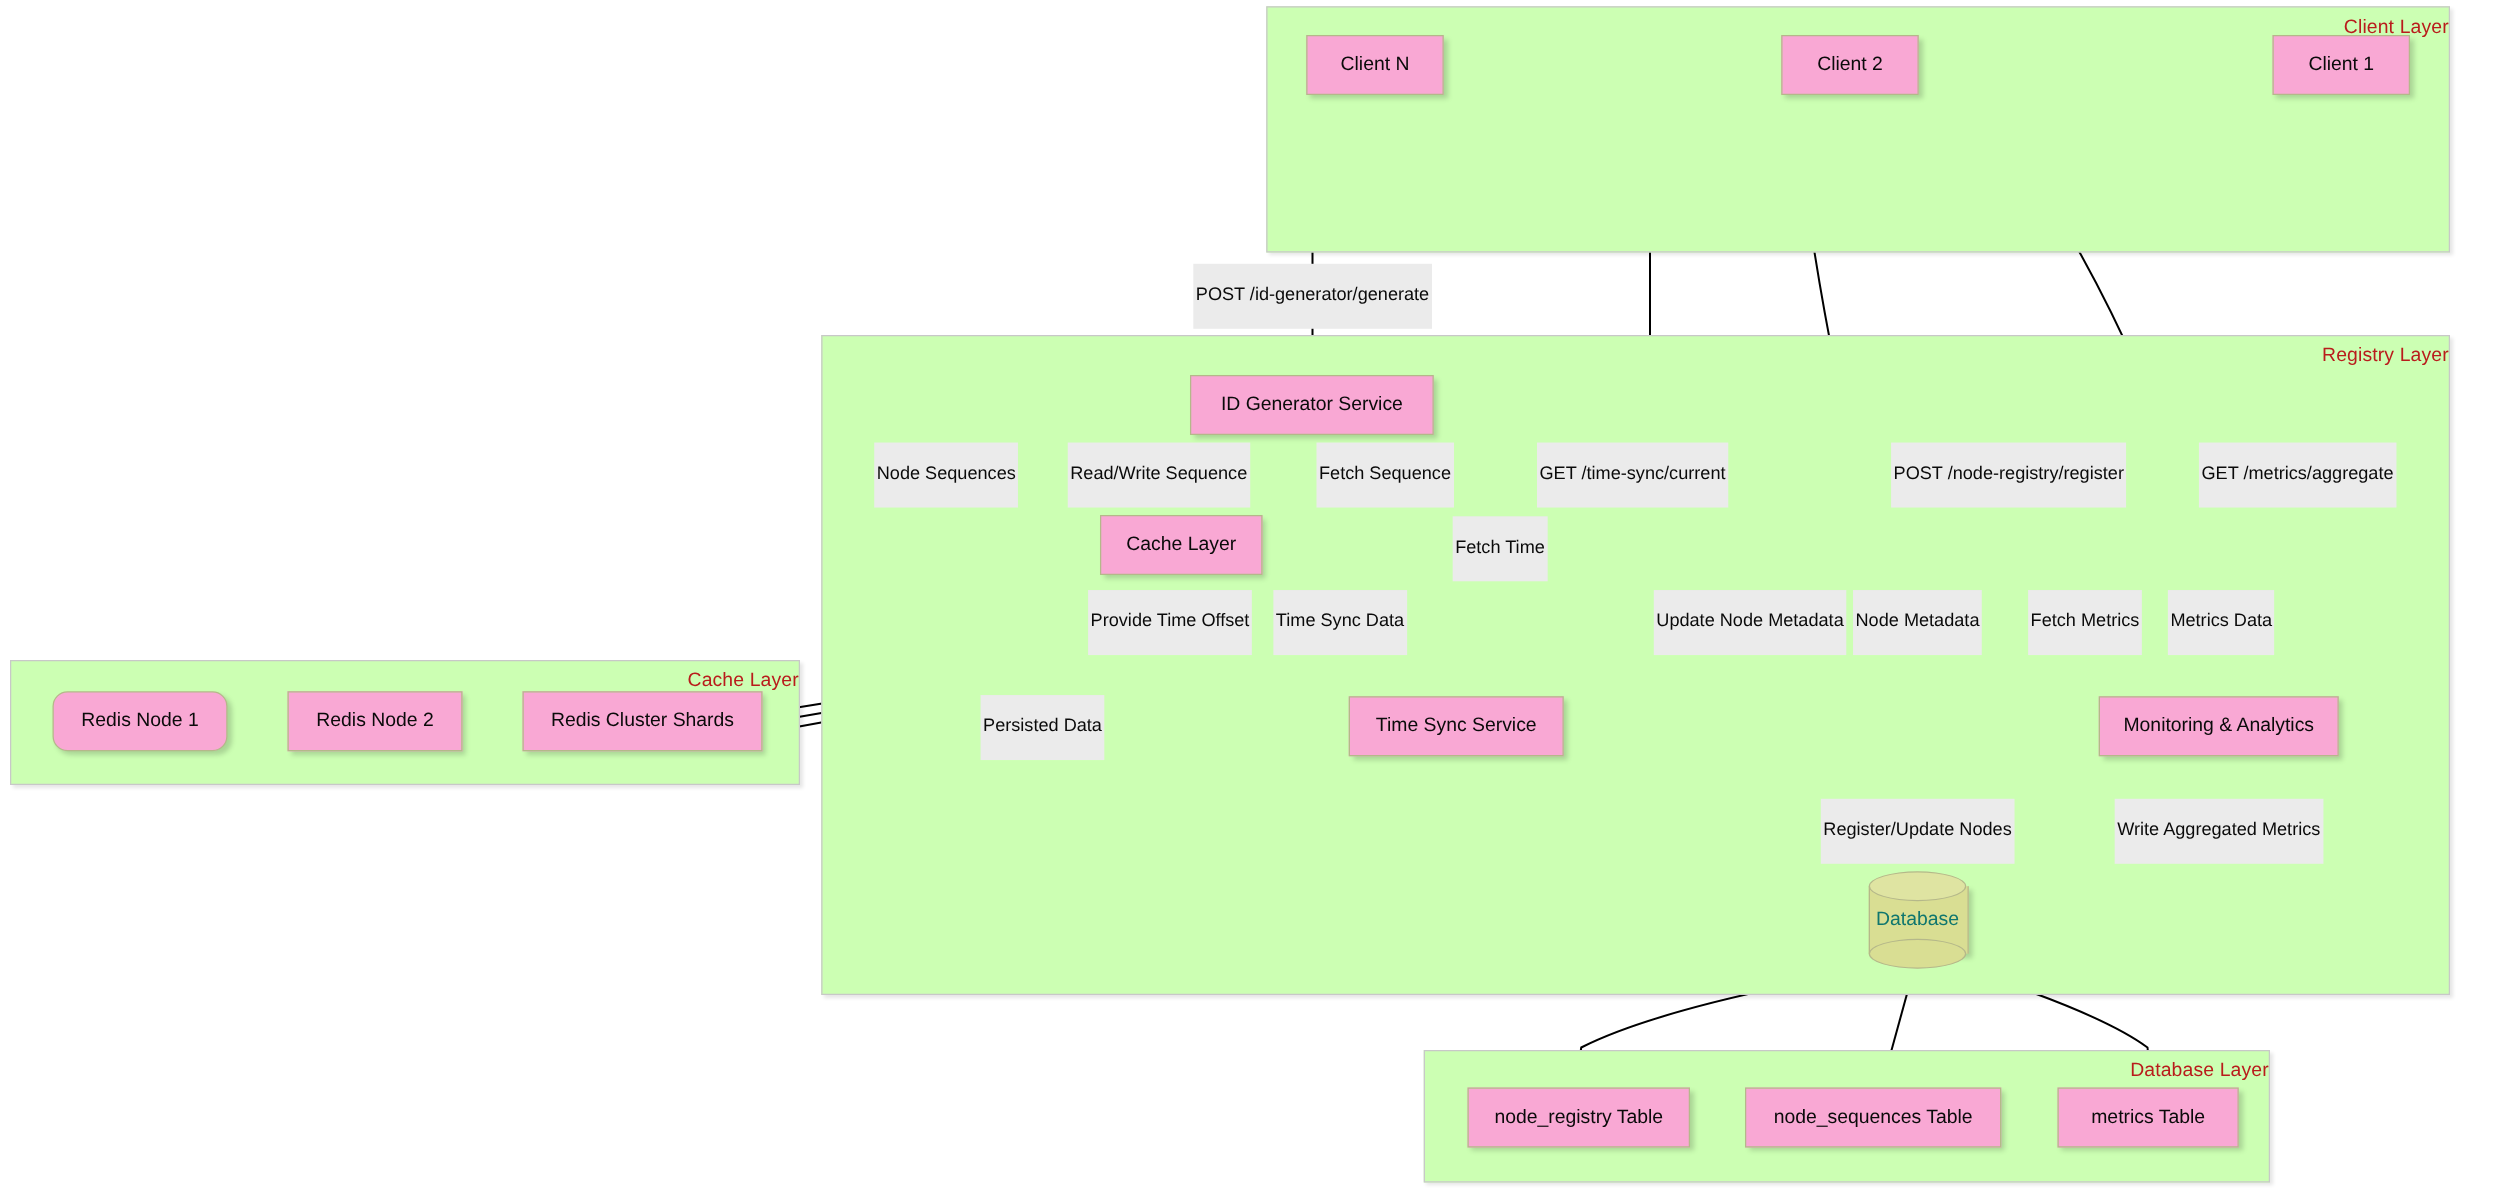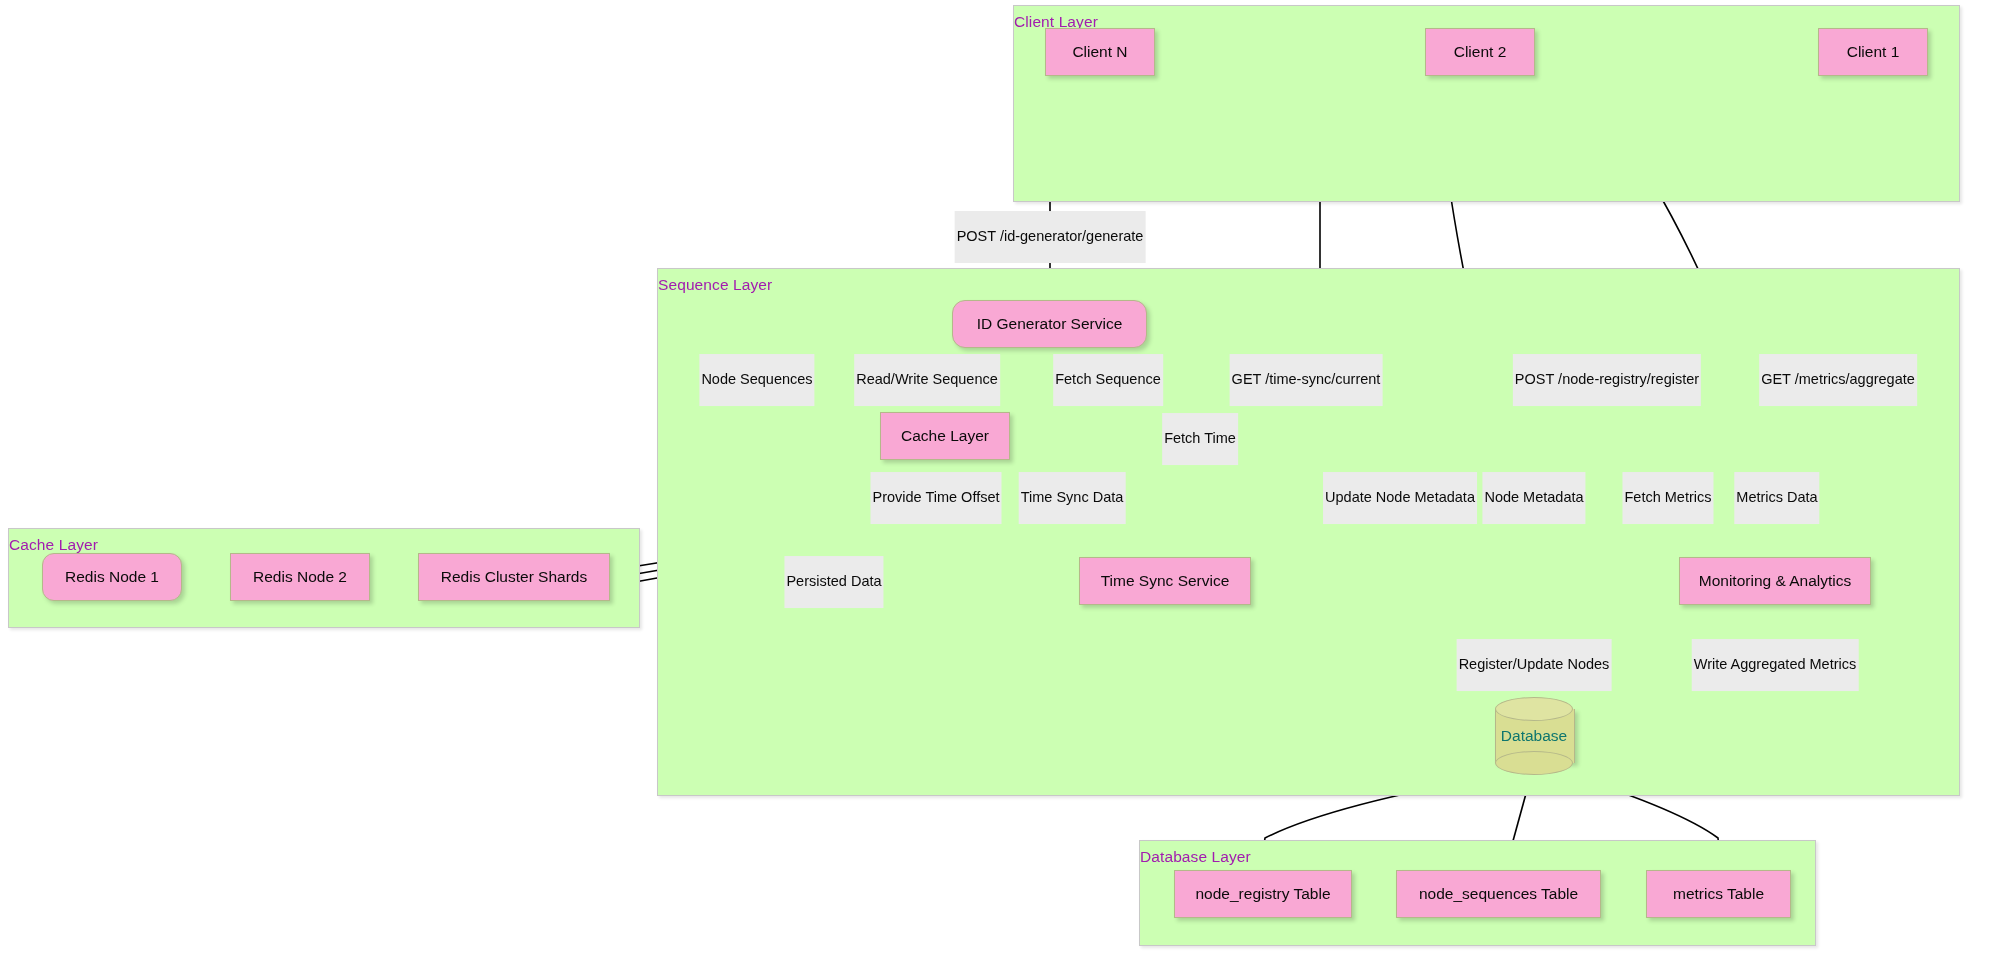--- a/index.html
+++ b/index.html
@@ -27,23 +27,23 @@
     background: #ccffb3;
     border: 1px solid #c8c8c8;
     box-sizing: border-box;
     box-shadow: 2px 2px 3px rgba(0,0,0,0.10);
   }
   .group-title {
     position: absolute;
     top: 7px;
     left: 0;
     width: 100%;
-    text-align: left;
+    text-align: right;
     font-size: 15.5px;
-    color: #a21caf;
+    color: #b91c1c;
     letter-spacing: 0.1px;
   }
   .node {
     position: absolute;
     background: #f9a8d4;
     border: 1px solid #b5b88a;
     box-sizing: border-box;
     display: flex;
     align-items: center;
     justify-content: center;
@@ -162,21 +162,21 @@
       <path d="M1527,790 L1505,870"></path>
       <path d="M1570,775 Q1680,810 1718,838 Q1720,856 1720,870"></path>
     </g>
   </svg>
 
   <div class="group-box" style="left:1013px; top:5px; width:947px; height:197px;">
     <div class="group-title">Client Layer</div>
   </div>
 
   <div class="group-box" style="left:657px; top:268px; width:1303px; height:528px;">
-    <div class="group-title">Sequence Layer</div>
+    <div class="group-title">Registry Layer</div>
   </div>
 
   <div class="group-box" style="left:8px; top:528px; width:632px; height:100px;">
     <div class="group-title">Cache Layer</div>
   </div>
 
   <div class="group-box" style="left:1139px; top:840px; width:677px; height:106px;">
     <div class="group-title">Database Layer</div>
   </div>
 
@@ -186,21 +186,21 @@
 
   <div class="node" style="left:1425px; top:28px; width:110px; height:48px;">
     <span>Client 2</span>
   </div>
 
   <div class="node" style="left:1818px; top:28px; width:110px; height:48px;">
     <span>Client 1</span>
   </div>
 
 
-  <div class="node" style="left:952px; top:300px; width:195px; height:48px;border-radius:13px;">
+  <div class="node" style="left:952px; top:300px; width:195px; height:48px;">
     <span>ID Generator Service</span>
   </div>
 
   <div class="node" style="left:880px; top:412px; width:130px; height:48px;">
     <span>Cache Layer</span>
   </div>
 
   <div class="node" style="left:1079px; top:557px; width:172px; height:48px;">
     <span>Time Sync Service</span>
   </div>

